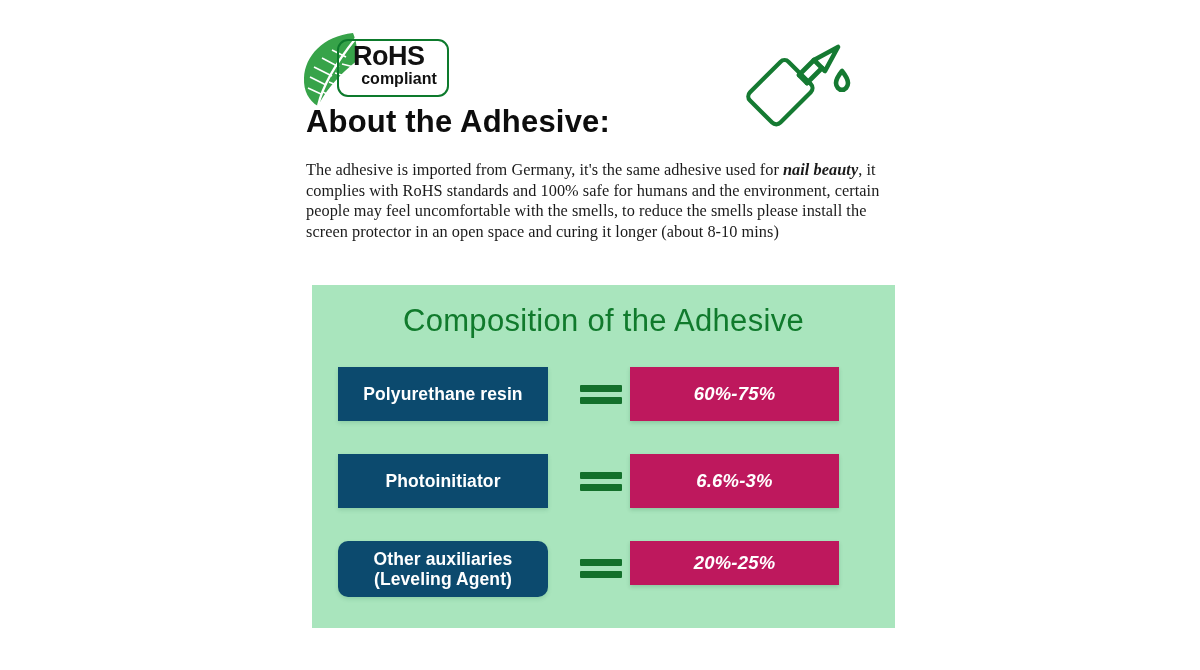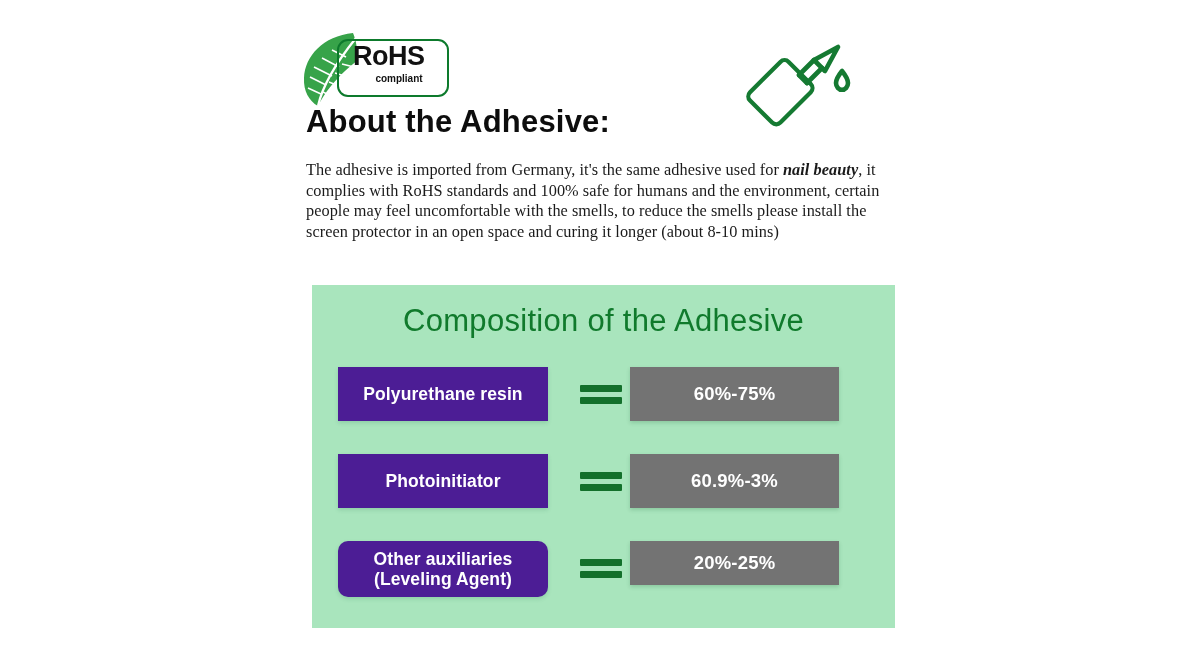--- a/index.html
+++ b/index.html
@@ -53,21 +53,21 @@
     color: #111111;
     letter-spacing: -0.5px;
     line-height: 28px;
   }
   #rohs-badge .compliant-text {
     position: absolute;
     left: 54px;
     top: 41px;
     width: 92px;
     text-align: center;
-    font-size: 10px;
+    font-size: 16px;
     font-weight: bold;
     color: #111111;
     line-height: 16px;
   }
 
   
   #glue-bottle-icon {
     position: absolute;
     left: 741px;
     top: 44px;
@@ -133,21 +133,21 @@
   .comp-row.r1 { top: 82px; }
   .comp-row.r2 { top: 169px; }
   .comp-row.r3 { top: 256px; height: 58px; }
 
   .name-box {
     position: absolute;
     left: 26px;
     top: 0;
     width: 210px;
     height: 54px;
-    background: #4c1d95;
+    background: #0c4a6e;
     box-shadow: 0 2px 4px rgba(30,110,70,0.18);
     display: flex;
     align-items: center;
     justify-content: center;
     box-sizing: border-box;
   }
   .comp-row.r3 .name-box {
     height: 56px;
     border-radius: 10px;
   }
@@ -178,25 +178,26 @@
   }
   .equals-sign .bar.top { top: 0; }
   .equals-sign .bar.bottom { top: 12px; }
 
   .value-box {
     position: absolute;
     left: 318px;
     top: 0;
     width: 209px;
     height: 54px;
-    background: #737373;
+    background: #be185d;
     box-shadow: 0 2px 4px rgba(20,90,45,0.20);
     display: flex;
     align-items: center;
     justify-content: center;
+    font-style: italic;
   }
   .comp-row.r3 .value-box {
     height: 44px;
   }
   .value-box .value {
     color: #ffffff;
     font-size: 18.5px;
     font-weight: bold;
     letter-spacing: 0.2px;
   }
@@ -261,21 +262,21 @@
 
   <div class="comp-row r2">
     <div class="name-box">
       <span class="label">Photoinitiator</span>
     </div>
     <div class="equals-sign">
       <span class="bar top"></span>
       <span class="bar bottom"></span>
     </div>
     <div class="value-box">
-      <span class="value">60.9%-3%</span>
+      <span class="value">6.6%-3%</span>
     </div>
   </div>
 
   <div class="comp-row r3">
     <div class="name-box">
       <span class="label">Other auxiliaries
 (Leveling Agent)</span>
     </div>
     <div class="equals-sign">
       <span class="bar top"></span>

